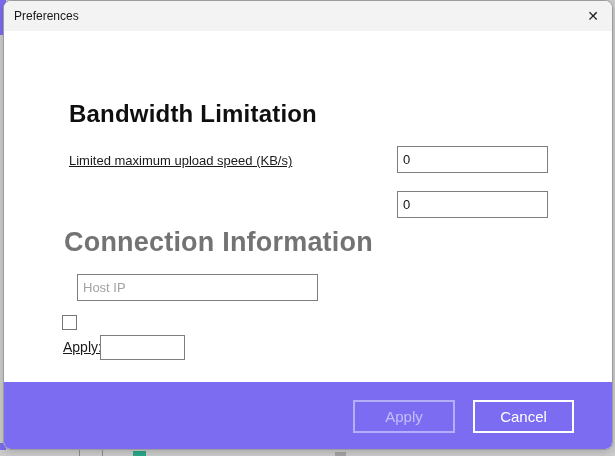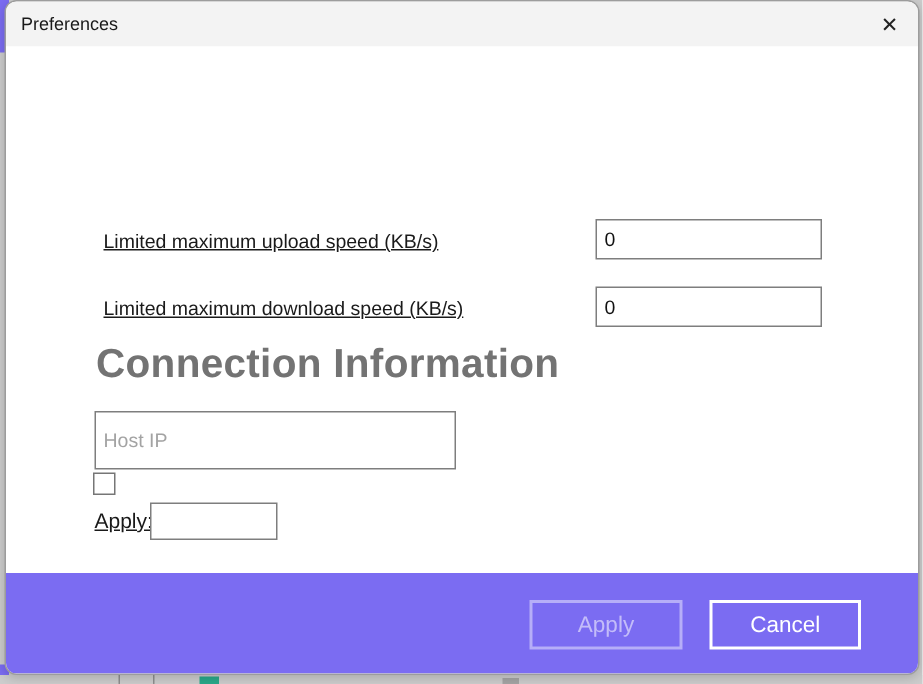--- a/index.html
+++ b/index.html
@@ -55,21 +55,21 @@
   .lbl-upload   { left:65px; top:122px; }
   .lbl-download { left:65px; top:167px; }
 
   input.txt {
     position:absolute; border:1px solid #7e7e7e; background:#fff;
     font-family:"Liberation Sans", sans-serif; font-size:13px; color:#111;
     padding:0 0 0 5px; outline:none; border-radius:0;
   }
   .in-upload   { left:393px; top:115px; width:151px; height:27px; }
   .in-download { left:393px; top:160px; width:151px; height:27px; }
-  .in-hostip   { left:59px;  top:243px; width:241px; height:39px; border-color:#9b9b9b; }
+  .in-hostip   { left:73px;  top:243px; width:241px; height:27px; border-color:#9b9b9b; }
   .in-hostip::placeholder { color:#a3a3a3; opacity:1; }
   .in-port     { left:96px;  top:304px; width:85px; height:25px; border-color:#9b9b9b; }
 
   .checkbox {
     position:absolute; left:58px; top:284px; width:15px; height:15px;
     border:1px solid #767676; background:#fff; cursor:pointer;
   }
   .lbl-https { left:84px; top:285px; font-size:14px; }
   .lbl-port  { left:59px; top:308px; font-size:14px; }
 
@@ -108,25 +108,25 @@
 
 <div class="dialog">
 
   <div class="titlebar">
     <span class="title-text">Preferences</span>
     <span class="close-btn">✕</span>
   </div>
 
   <div class="body-area">
 
+    <div class="h1">Bandwidth Limitation</div>
 
     <div class="field-label lbl-upload">Limited maximum upload speed (KB/s)</div>
     <input class="txt in-upload" type="text" value="0" style="">
 
-    <div class="field-label lbl-download">Limited maximum download speed (KB/s)</div>
     <input class="txt in-download" type="text" value="0" style="">
 
     <div class="h2">Connection Information</div>
 
     <input class="txt in-hostip" type="text" placeholder="Host IP" style="">
 
     <span class="checkbox"></span>
 
     <div class="field-label lbl-port">Apply:</div>
     <input class="txt in-port" type="text" value="" style="">

